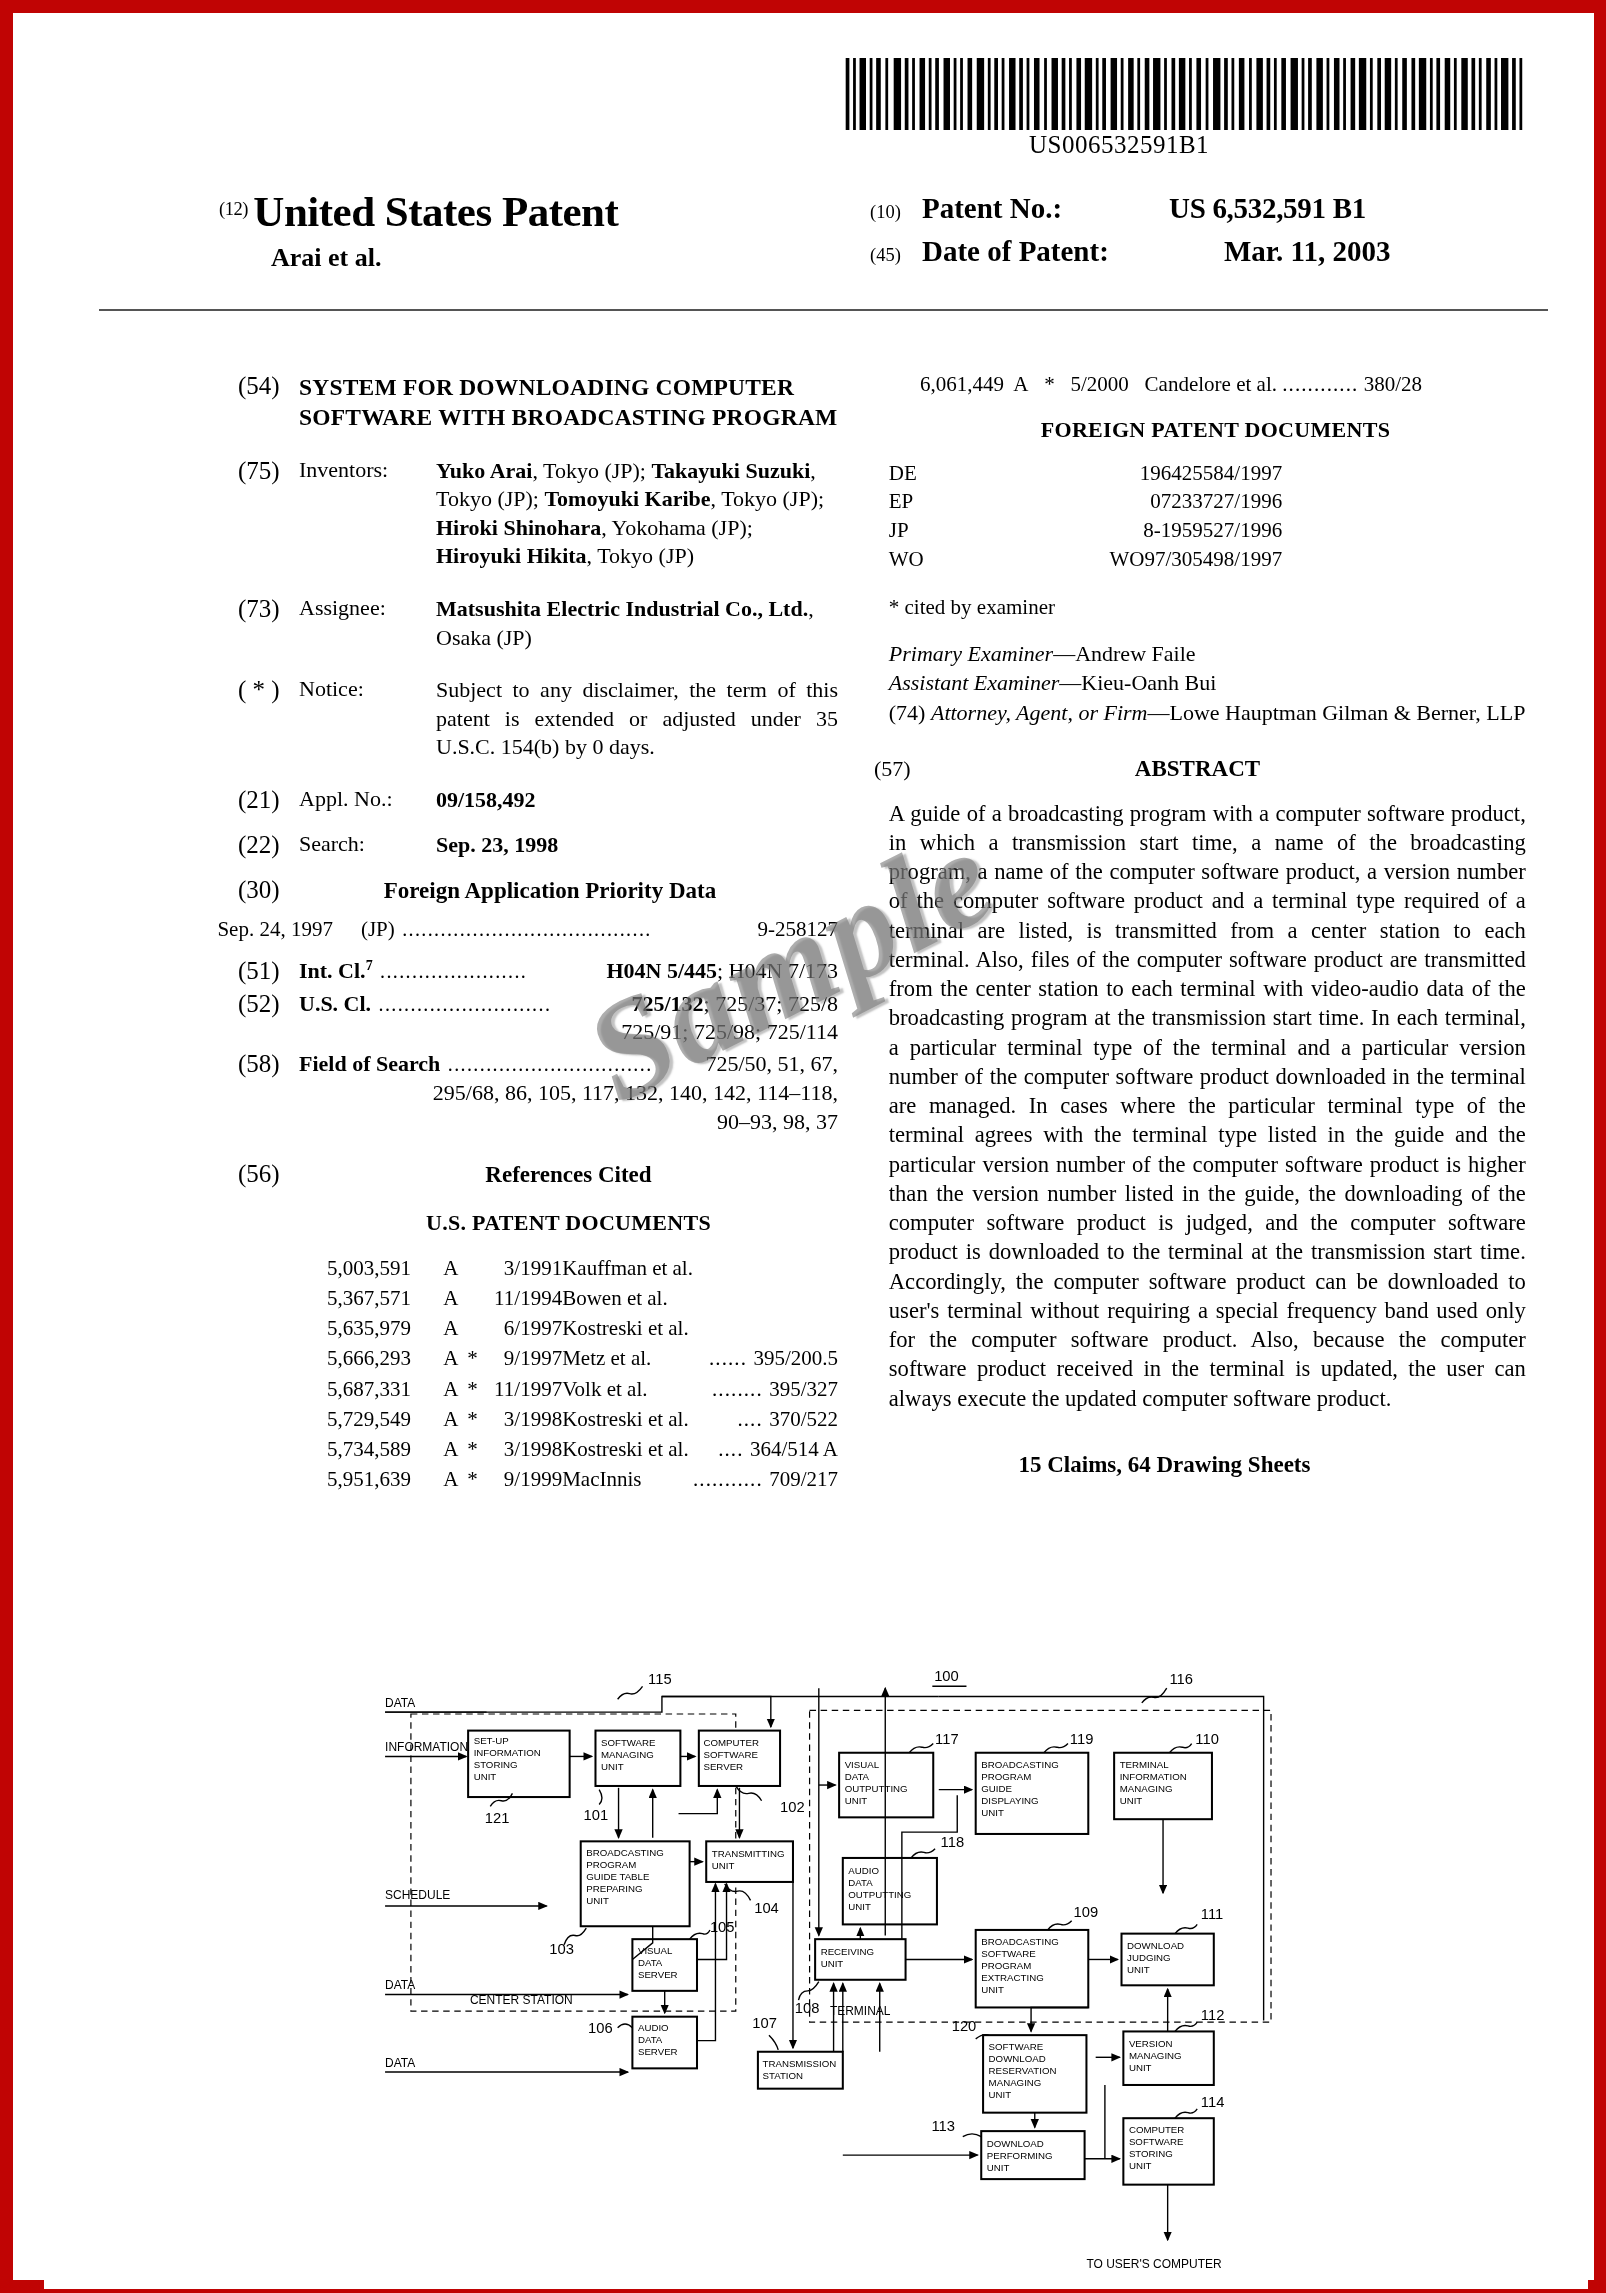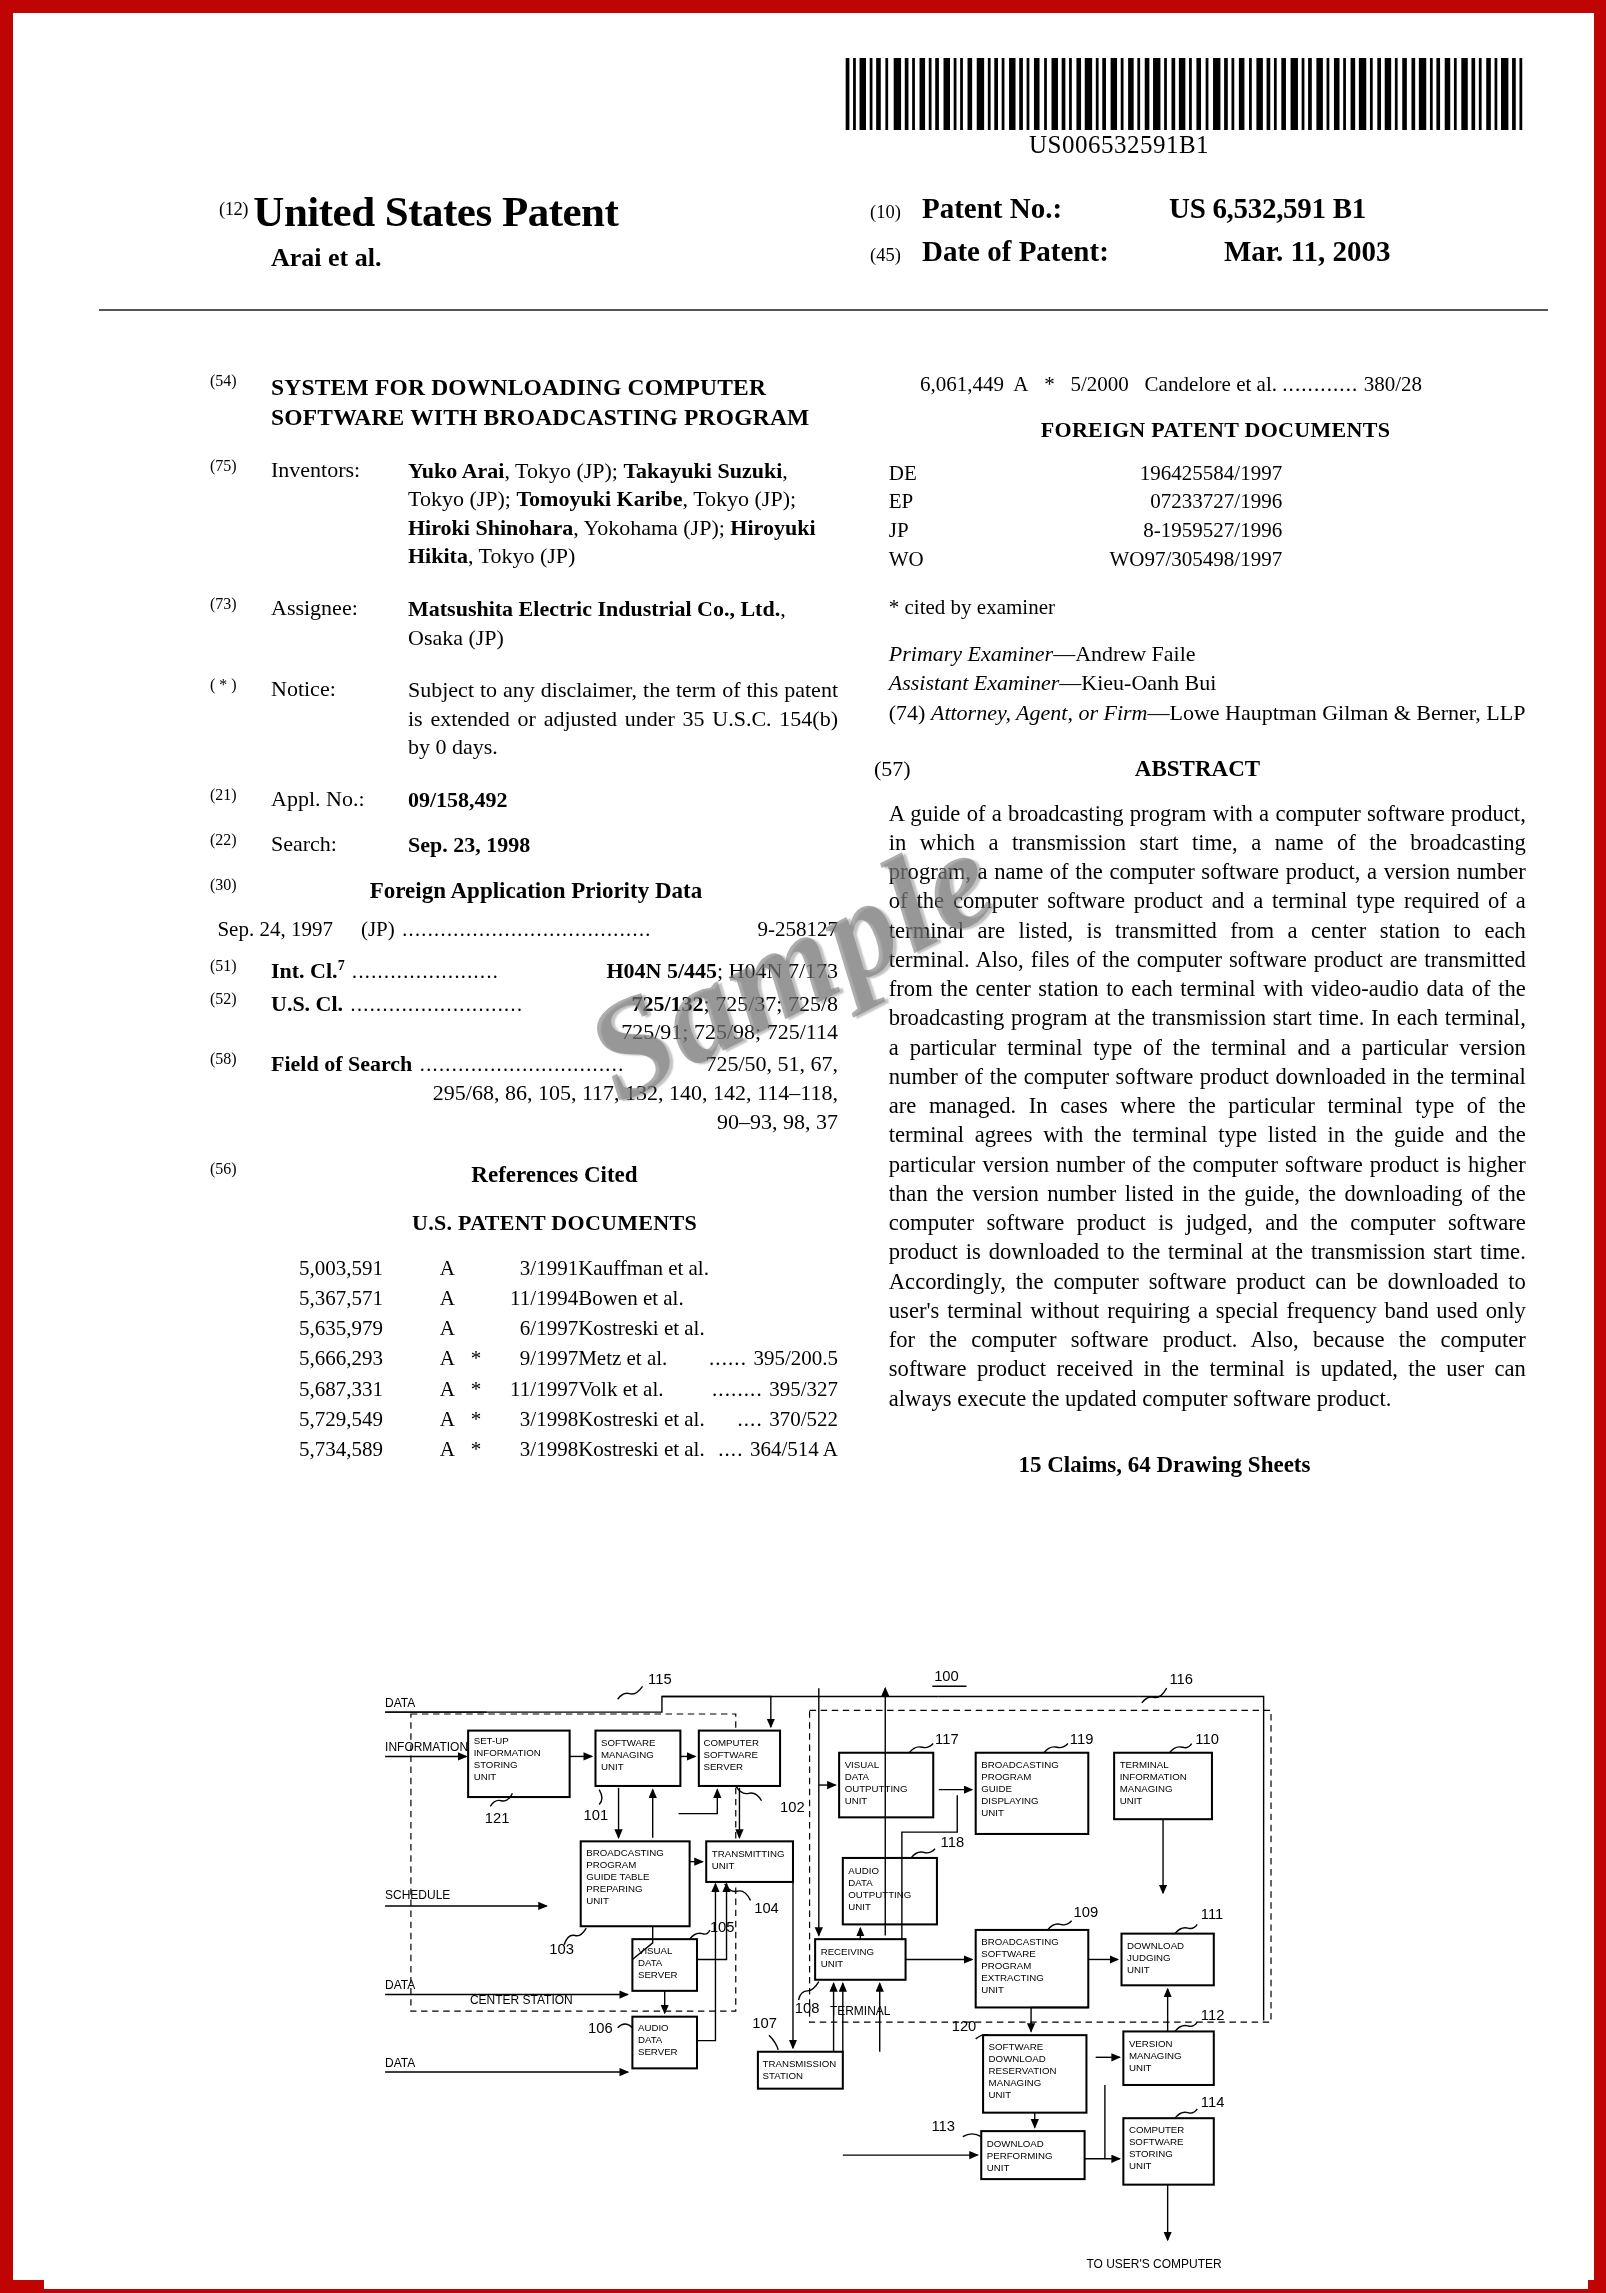--- a/index.html
+++ b/index.html
@@ -101,21 +101,21 @@
   #body-cols {
     position: absolute;
     left: 55px; top: 340px;
     width: 1458px;
   }
   .col { position: absolute; top: 0; }
   #col-left { left: 111px; width: 628px; }
   #col-right { left: 775px; width: 683px; }
 
   .inid-row { display: flex; margin-bottom: 3.7px; }
-  .inid { width: 61px; flex: 0 0 61px; font-size: 16px; }
+  .inid { width: 61px; flex: 0 0 61px; font-size: 25px; margin-left: 28px; }
   .inid-label { width: 137px; flex: 0 0 137px; font-size: 22px; }
   .inid-body { flex: 1; font-size: 22px; line-height: 1.30; }
 
   .b { font-weight: bold; }
   .i { font-style: italic; }
 
   #title-54 {
     font-size: 23.5px;
     font-weight: bold;
     line-height: 1.30;
@@ -481,20 +481,28 @@
                     <td class="rt-class"><span class="leader"> .... </span><span>370/522</span></td>
                   </tr>
                   <tr>
                     <td class="rt-num">5,734,589</td>
                     <td class="rt-kind">A</td>
                     <td class="rt-star">*</td>
                     <td class="rt-date">3/1998</td>
                     <td class="rt-name">Kostreski et al.</td>
                     <td class="rt-class"><span class="leader"> .... </span><span>364/514 A</span></td>
                   </tr>
+                  <tr>
+                    <td class="rt-num">5,951,639</td>
+                    <td class="rt-kind">A</td>
+                    <td class="rt-star">*</td>
+                    <td class="rt-date">9/1999</td>
+                    <td class="rt-name">MacInnis</td>
+                    <td class="rt-class"><span class="leader"> ........... </span><span>709/217</span></td>
+                  </tr>
                 </tbody>
           </table>
         </span>
       </div>
 
     </div>
 
     <div class="col" id="col-right">
 
       <div id="fpd-top-row">

